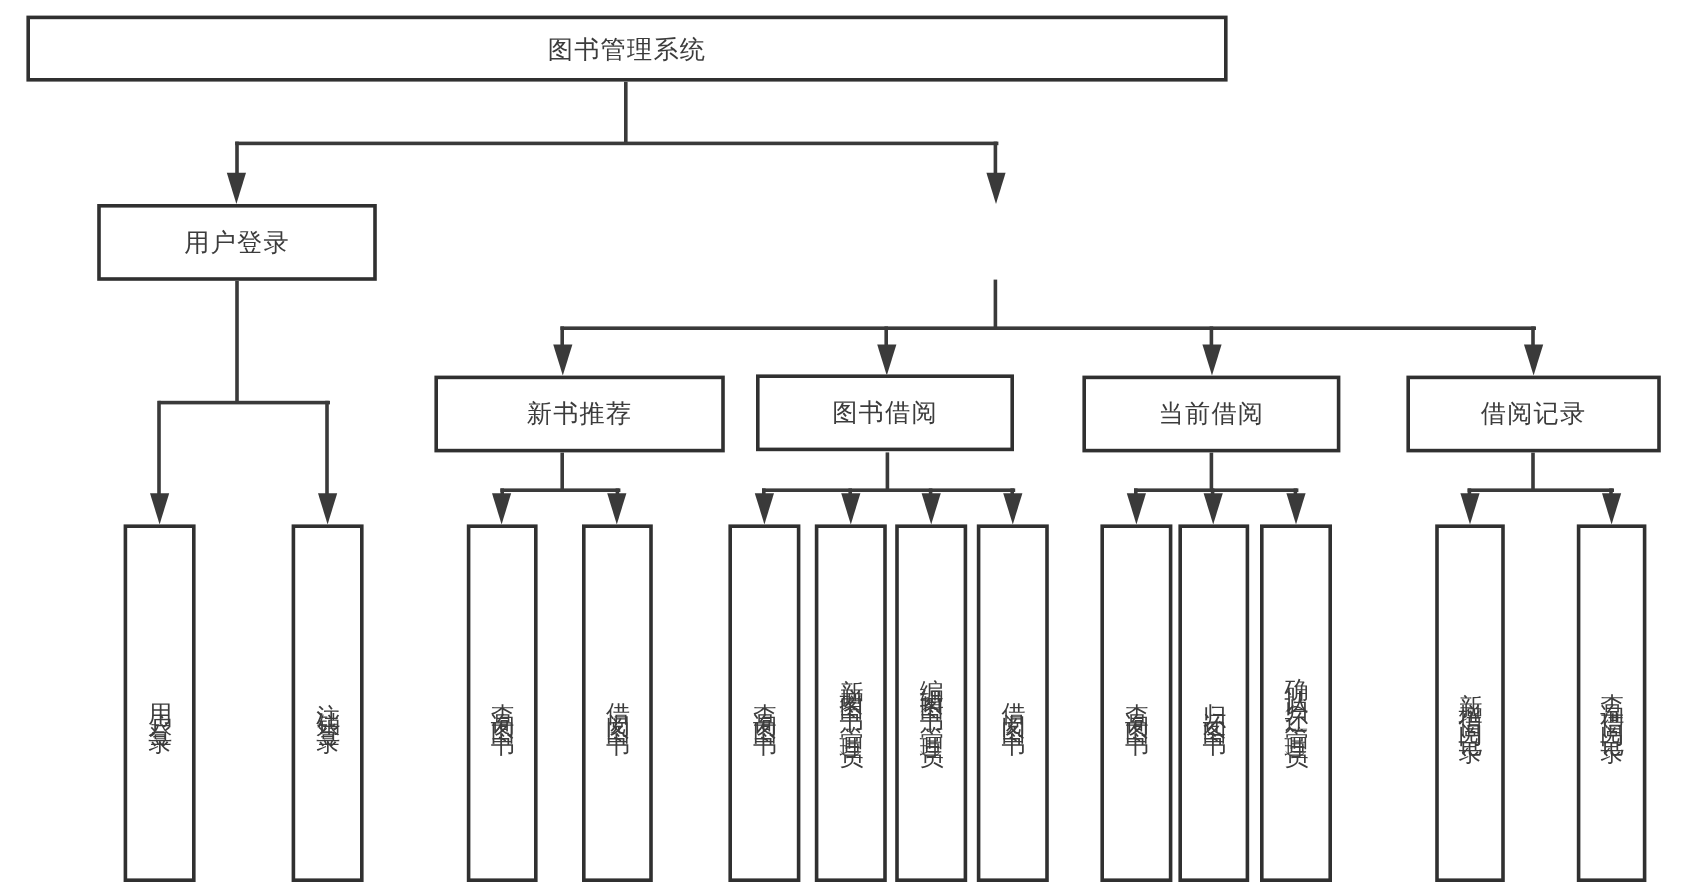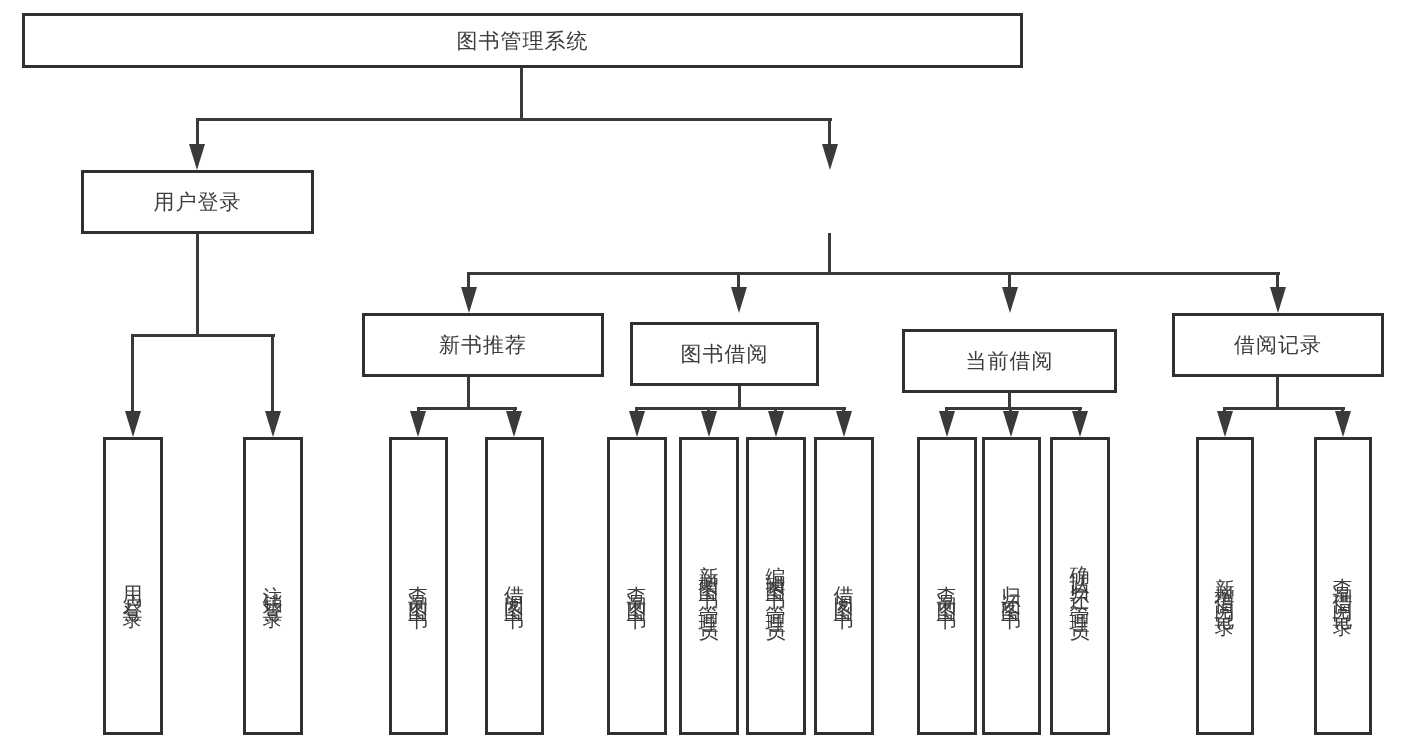--- a/index.html
+++ b/index.html
@@ -99,22 +99,22 @@
   <div class="vline" style="left:1223px;top:407px;height:8px"></div>
   <div class="ah" style="left:1217px;top:411px"></div>
   <div class="vline" style="left:1341px;top:407px;height:8px"></div>
   <div class="ah" style="left:1335px;top:411px"></div>
 
   <div class="box hbox" style="left:22px;top:13px;width:1001px;height:55px">图书管理系统</div>
 
   <div class="box hbox" style="left:81px;top:170px;width:233px;height:64px">用户登录</div>
 
   <div class="box hbox" style="left:362px;top:313px;width:242px;height:64px">新书推荐</div>
-  <div class="box hbox" style="left:630px;top:322px;width:189px;height:64px">图书借阅</div>
-  <div class="box hbox" style="left:902px;top:329px;width:215px;height:64px">当前借阅</div>
+  <div class="box hbox" style="left:630px;top:312px;width:215px;height:64px">图书借阅</div>
+  <div class="box hbox" style="left:902px;top:313px;width:215px;height:64px">当前借阅</div>
   <div class="box hbox" style="left:1172px;top:313px;width:212px;height:64px">借阅记录</div>
 
   <div class="box vbox" style="left:103px;top:437px;width:60px;height:298px">用户登录</div>
   <div class="box vbox" style="left:243px;top:437px;width:60px;height:298px">注销登录</div>
 
   <div class="box vbox" style="left:389px;top:437px;width:59px;height:298px">查询图书</div>
   <div class="box vbox" style="left:485px;top:437px;width:59px;height:298px">借阅图书</div>
 
   <div class="box vbox" style="left:607px;top:437px;width:60px;height:298px">查询图书</div>
   <div class="box vbox" style="left:679px;top:437px;width:60px;height:298px">新增图书（管理员）</div>

